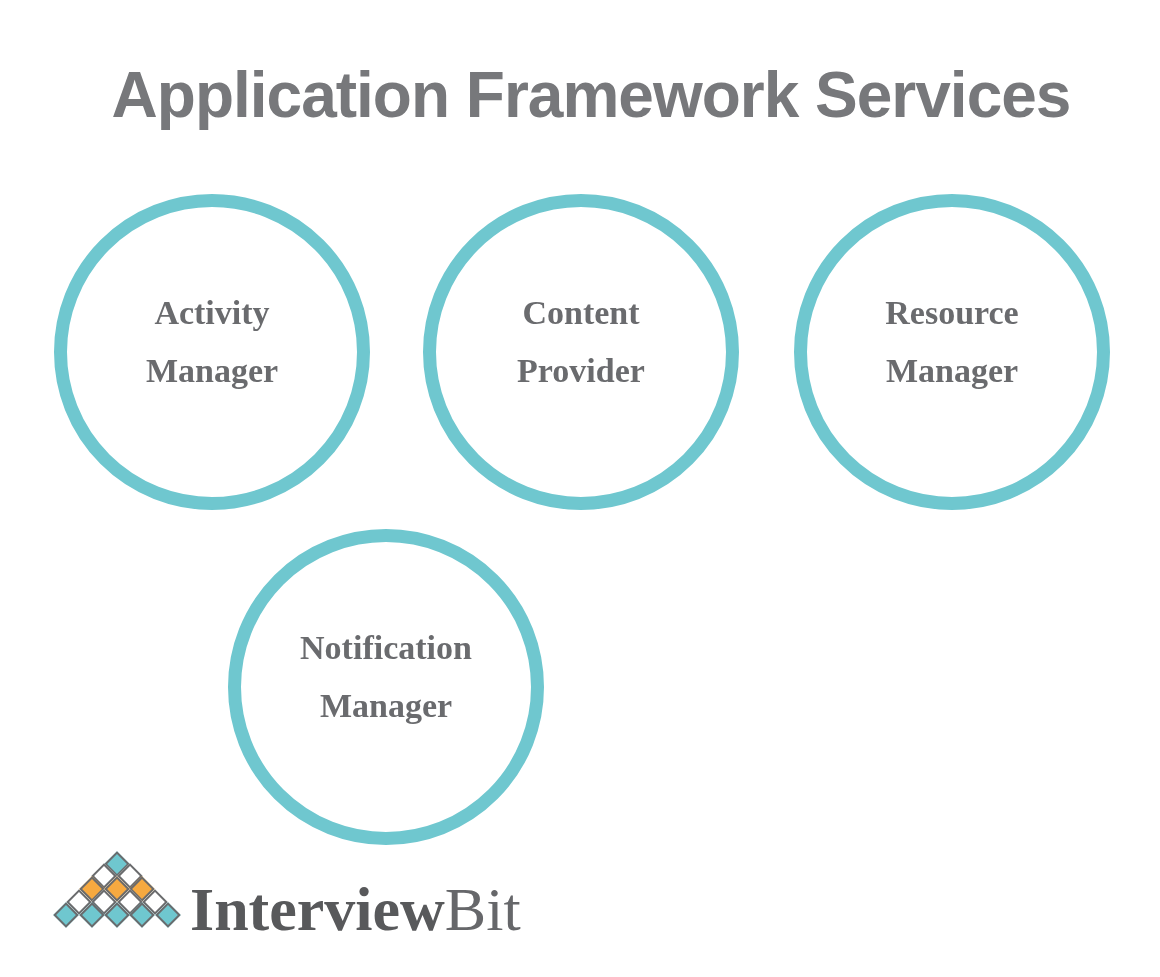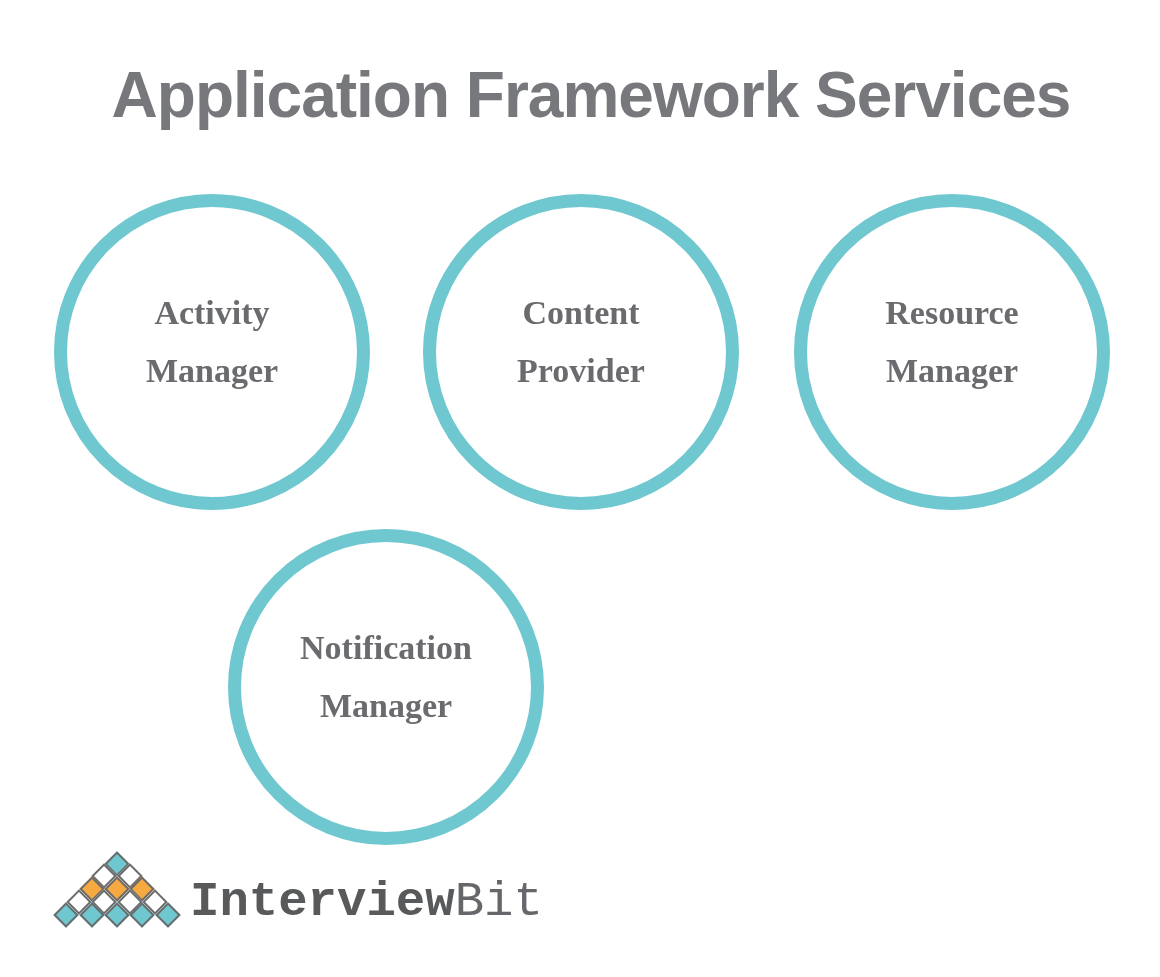--- a/index.html
+++ b/index.html
@@ -78,22 +78,22 @@
     position: absolute;
     width: 14px;
     height: 14px;
     border: 2.4px solid var(--logo-border, #6A6B6D);
     transform: translate(-50%, -50%) rotate(45deg);
   }
   .wordmark {
     position: absolute;
     left: 190px;
     top: 38px;
-    font-family: Liberation Mono, monospace;
-    font-size: 49px;
+    font-family: Liberation Serif, serif;
+    font-size: 62px;
     line-height: 1;
     white-space: nowrap;
   }
   .brand-bold {
     font-weight: 700;
     color: var(--logo-text, #58595B);
   }
   .brand-light {
     font-weight: 400;
     color: var(--logo-text-light, #66676A);

